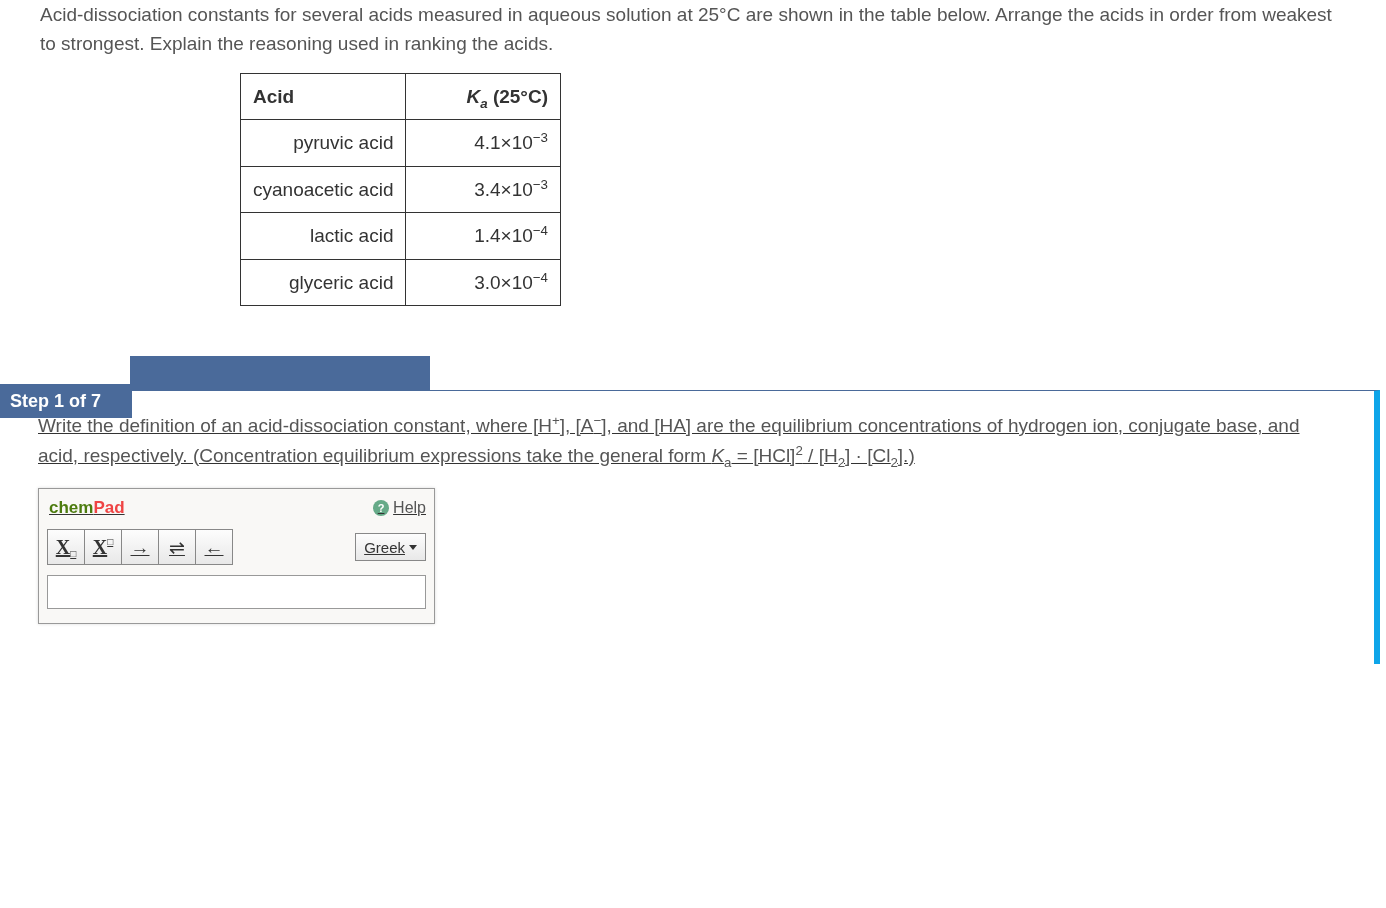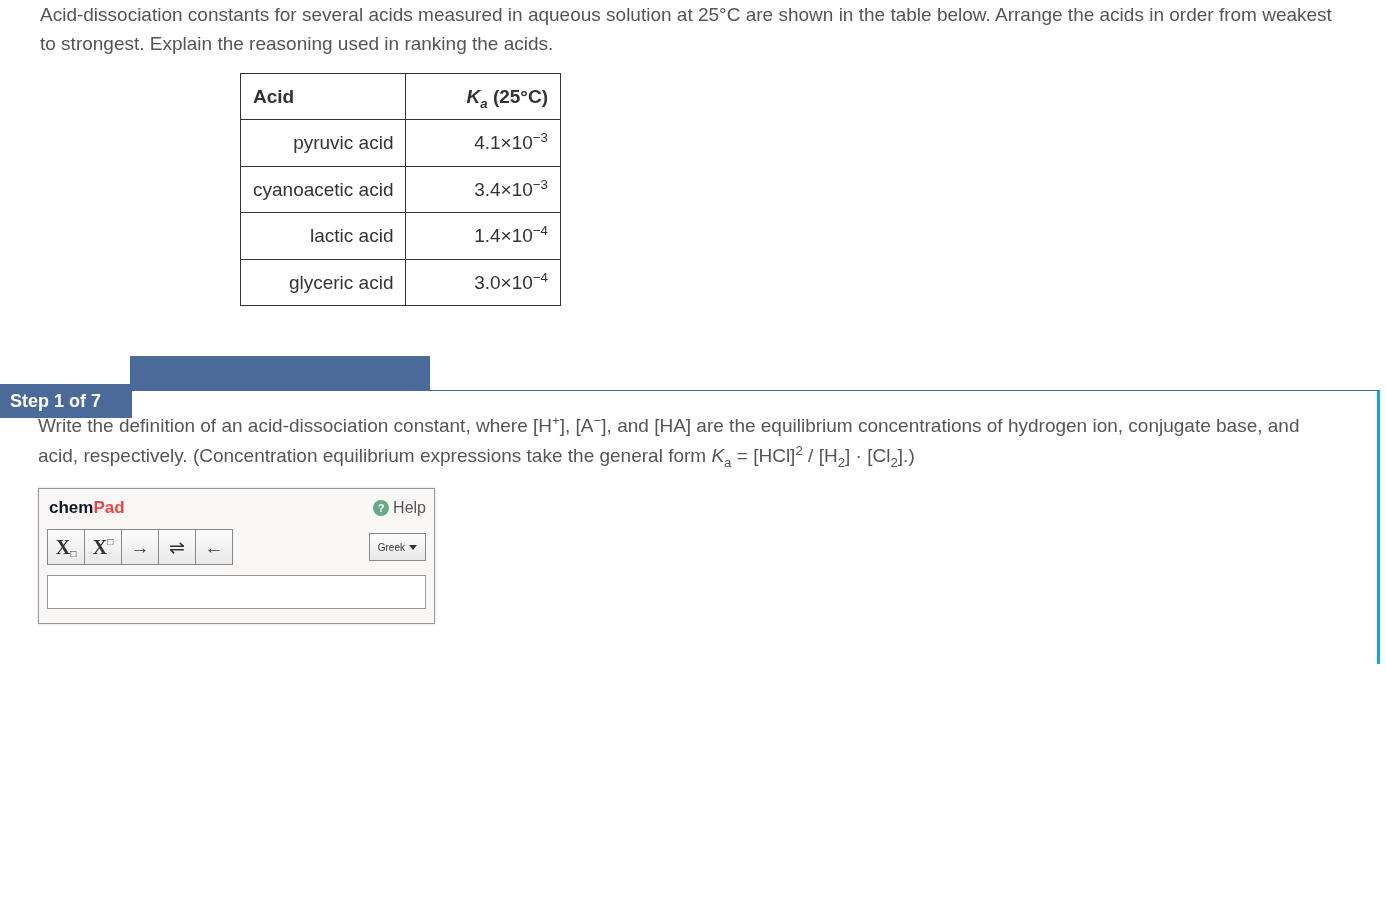--- a/index.html
+++ b/index.html
@@ -58,45 +58,46 @@
   .step-blue-line {
     position: absolute;
     left: 130px;
     top: 0;
     height: 34px;
     background: #4a6a9a;
     width: 300px;
   }
   .step-frame {
     border-top: 1px solid #4a6a9a;
-    border-right: 3px solid #0ea5e9;
+    border-right: 6px solid #0ea5e9;
     margin-left: 0;
     padding: 20px 38px 40px 38px;
     box-sizing: border-box;
     width: auto;
     margin-right: 6px;
+    text-decoration: underline;
   }
   .instruction { color:#555; }
   .formula { color:#555; }
 
   .chempad {
     margin-top: 18px;
     border: 1px solid #999;
     width: 395px;
     background: #f9f8f6;
     box-shadow: 0 0 3px rgba(0,0,0,.15);
   }
   .chempad-header {
     display: flex;
     justify-content: space-between;
     align-items: center;
     padding: 6px 8px 4px 10px;
     font-size: 17px;
   }
-  .chempad-title .c1 { color: #0f172a; font-weight: bold; text-align: right; }
+  .chempad-title .c1 { color: #4d7c0f; font-weight: bold; text-align: right; }
   .chempad-title .c2 { color: #ef4444; font-weight: bold; }
   .chempad-help {
     color: #555;
     font-size: 16px;
     display: flex;
     align-items: center;
     gap: 4px;
     cursor: pointer;
   }
   .chempad-help .qicon {
@@ -121,21 +122,21 @@
     font-family: "Times New Roman", serif;
   }
   .tb-btn .big { font-size:20px; font-weight:bold; }
   .tb-btn .small-sub { font-size:10px; position:relative; top:6px; }
   .tb-btn .small-sup { font-size:10px; position:relative; top:-6px; }
   .greek-btn {
     height: 26px;
     border: 1px solid #888;
     background: linear-gradient(#fdfdfd,#e8e8e8);
     padding: 0 8px;
-    font-size: 10px;
+    font-size: 15px;
     display:flex; align-items:center; gap:4px;
     cursor:pointer;
   }
   .greek-btn .caret {
     width:0;height:0;border-left:4px solid transparent;border-right:4px solid transparent;border-top:5px solid #333;
   }
   .chempad-input-row {
     padding: 6px 8px 14px 8px;
   }
   .chempad-input {

